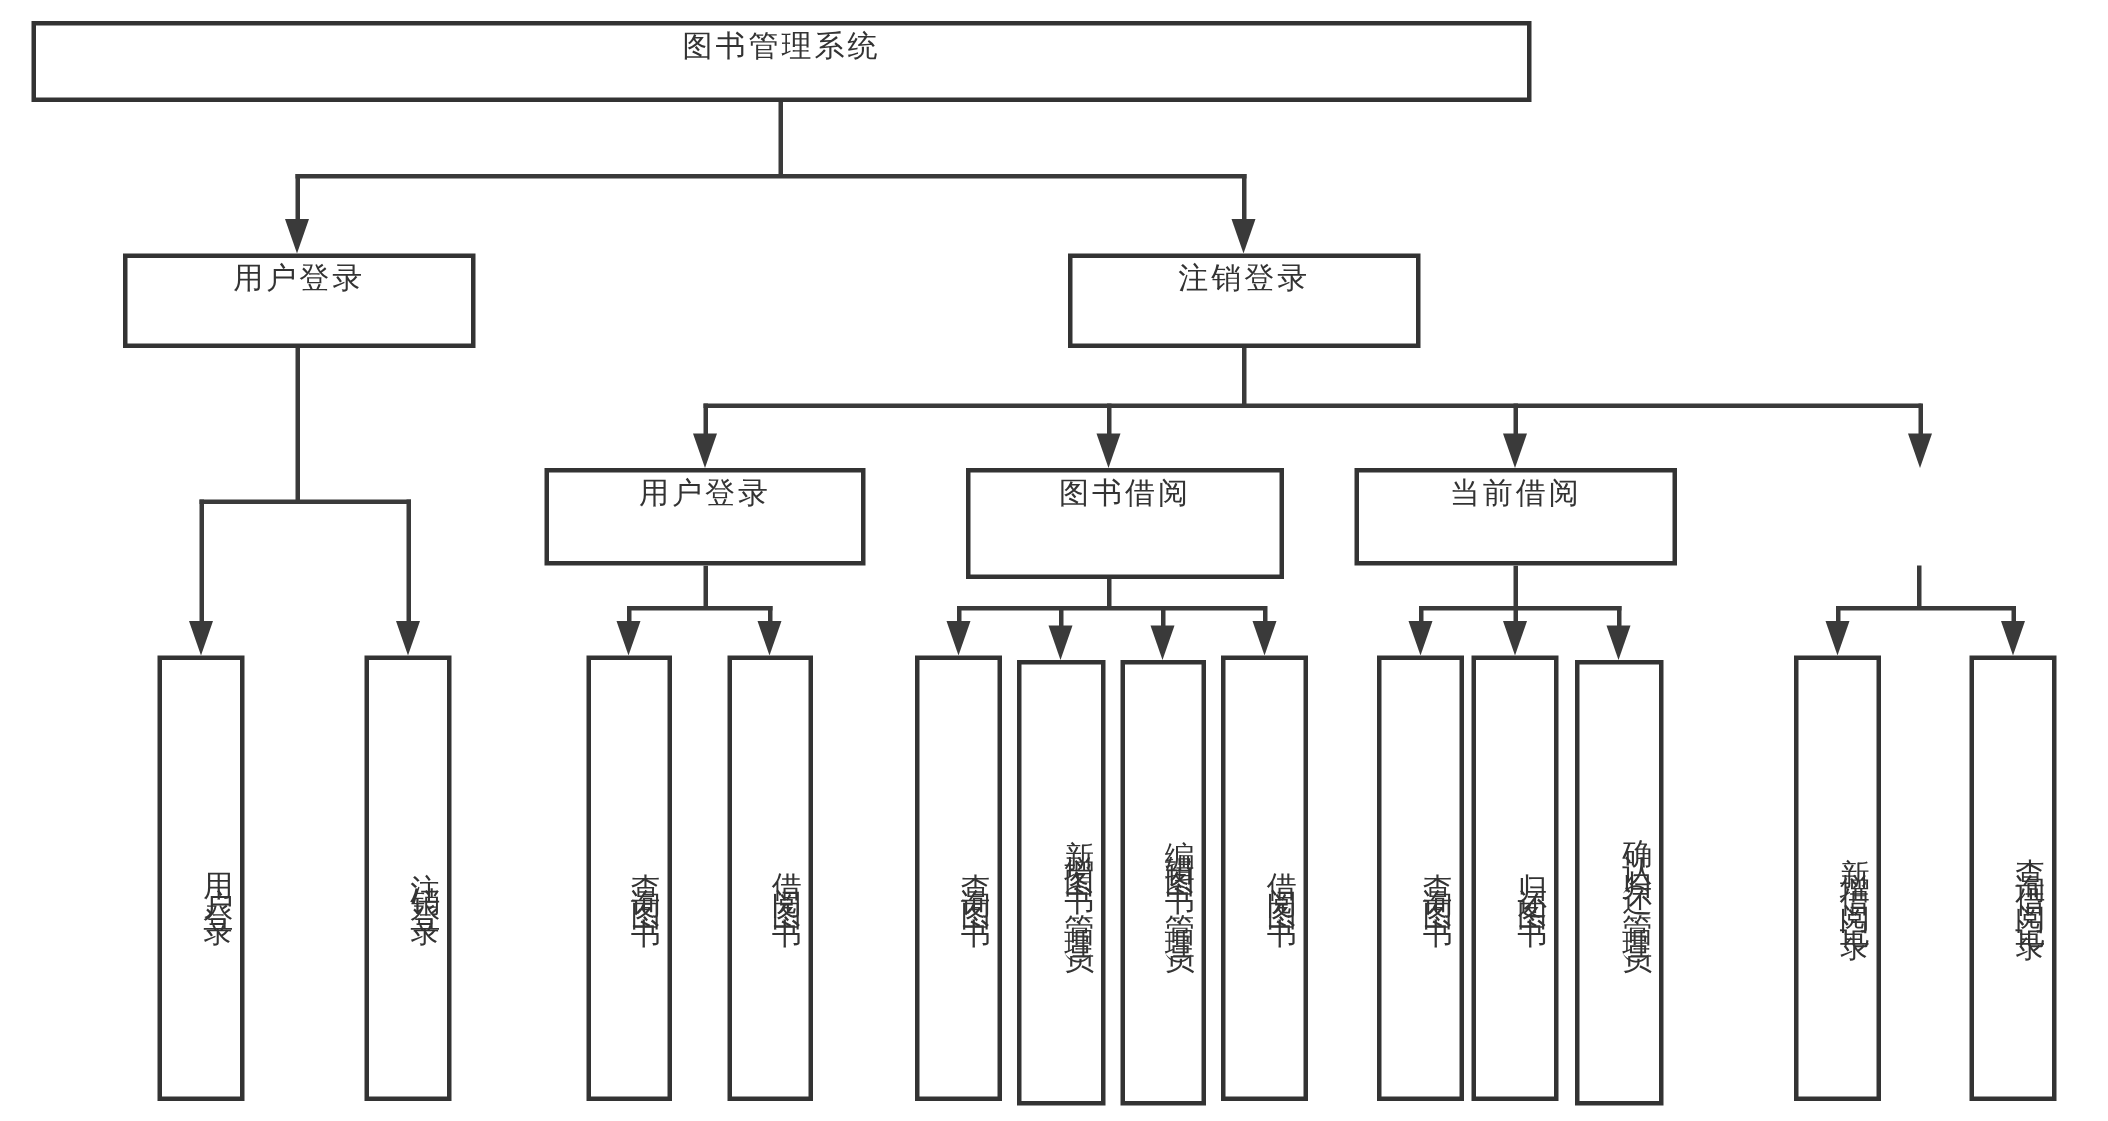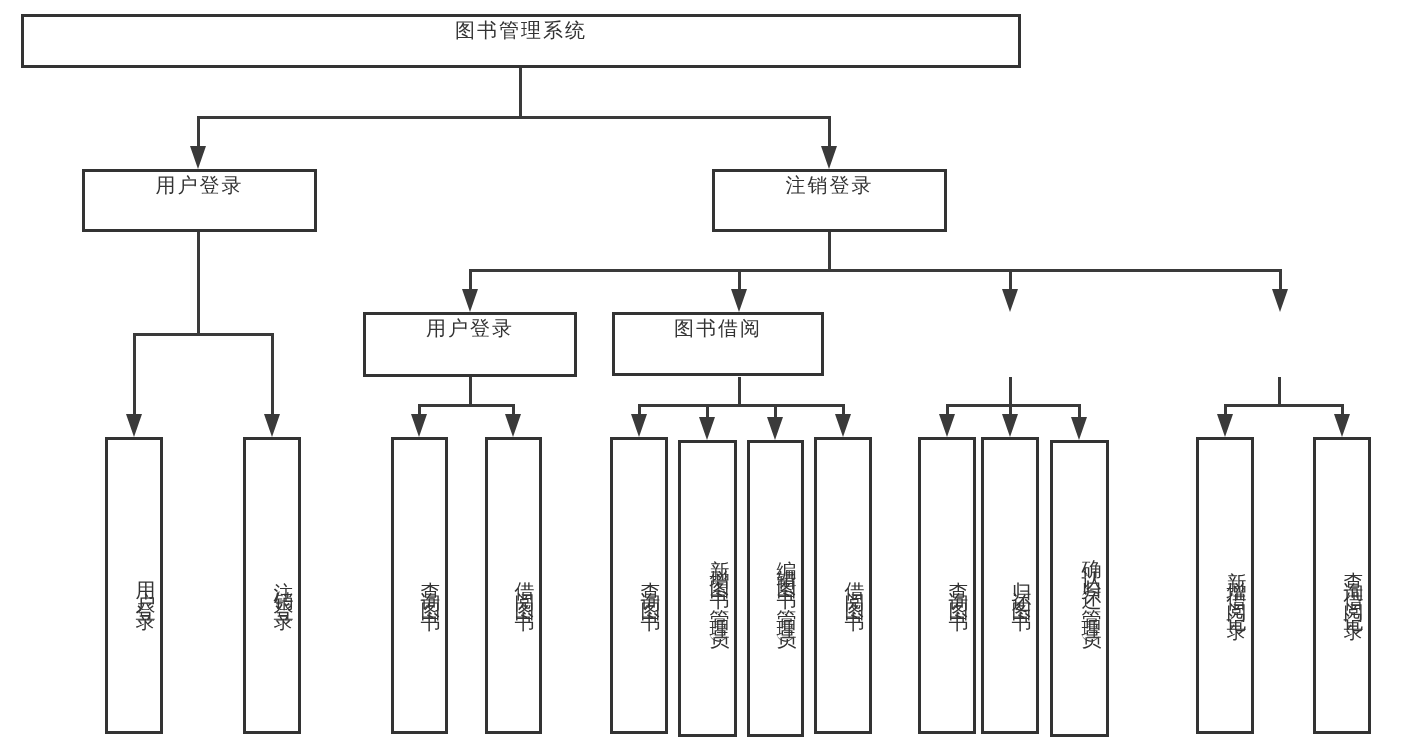--- a/index.html
+++ b/index.html
@@ -120,22 +120,25 @@
   <div class="box" style="left:82px;top:169px;width:235px;height:63px">
     <span>用户登录</span>
   </div>
   <div class="box" style="left:712px;top:169px;width:235px;height:63px">
     <span>注销登录</span>
   </div>
 
   <div class="box" style="left:363px;top:312px;width:214px;height:65px">
     <span>用户登录</span>
   </div>
-  <div class="box" style="left:612px;top:312px;width:212px;height:64px">
+  <div class="box" style="left:644px;top:312px;width:212px;height:74px">
     <span>图书借阅</span>
+  </div>
+  <div class="box" style="left:903px;top:312px;width:215px;height:65px">
+    <span>当前借阅</span>
   </div>
 
   <div class="box leaf" style="left:105px;top:437px;width:58px;height:297px">
     <span>用户登录</span>
   </div>
   <div class="box leaf" style="left:243px;top:437px;width:58px;height:297px">
     <span>注销登录</span>
   </div>
 
   <div class="box leaf" style="left:391px;top:437px;width:57px;height:297px">

